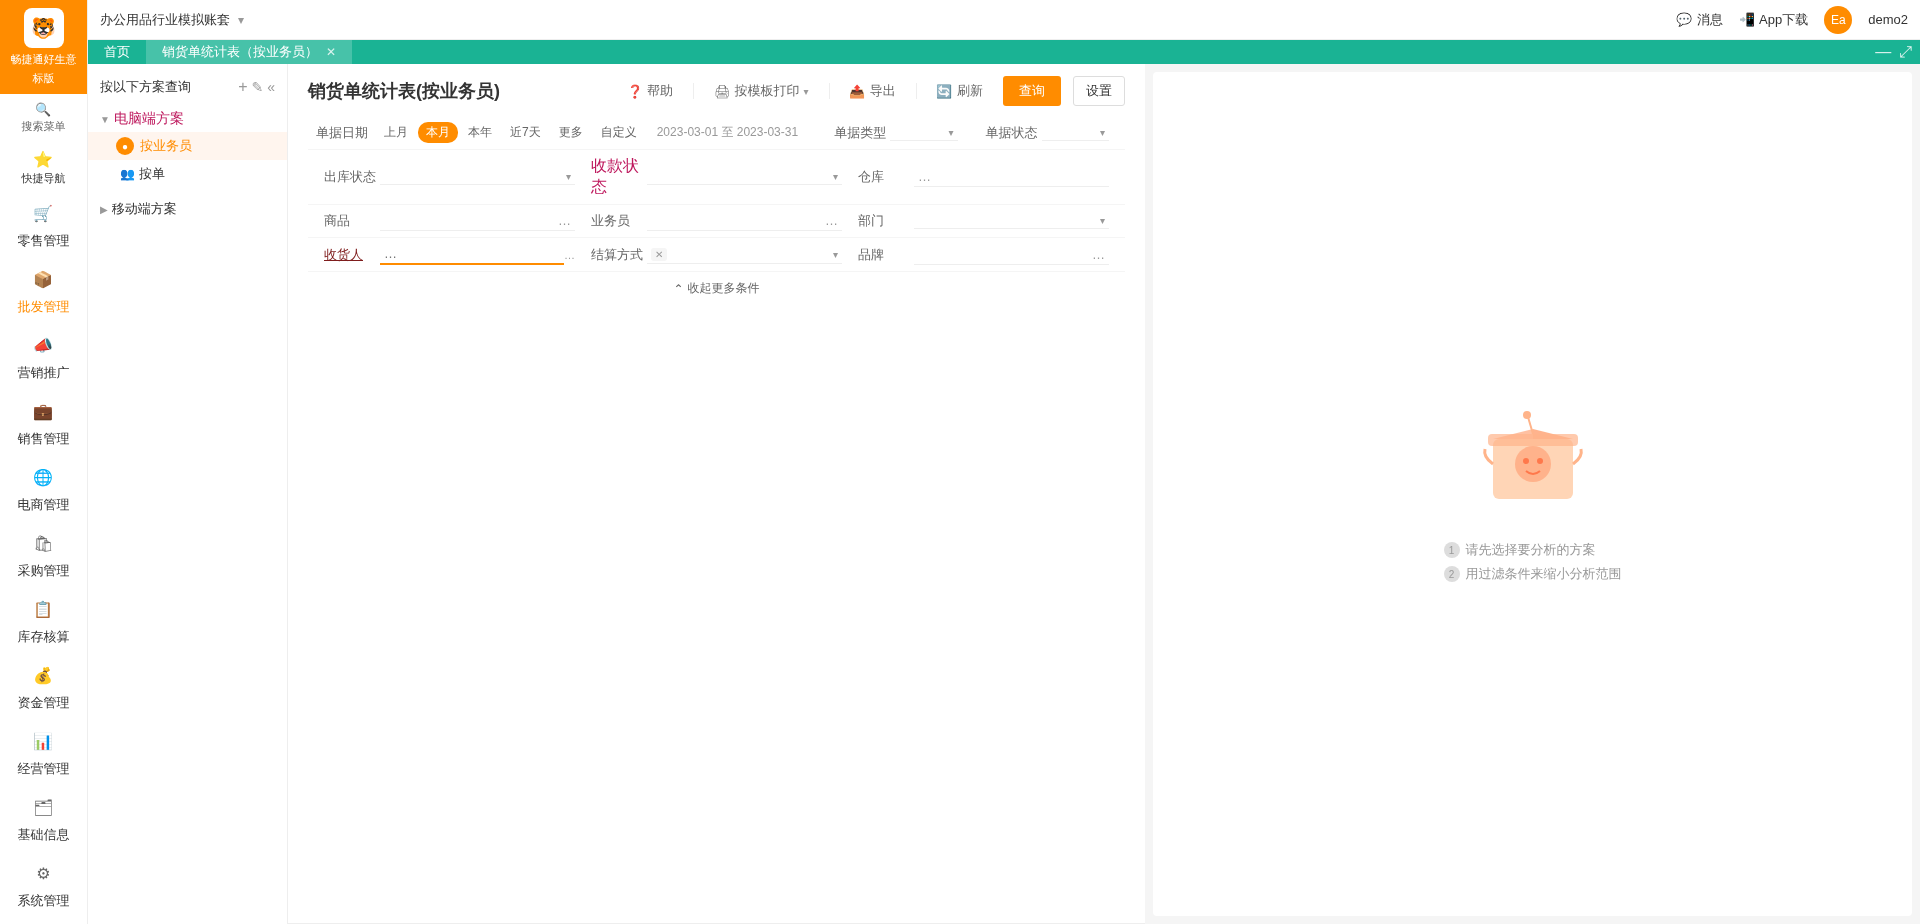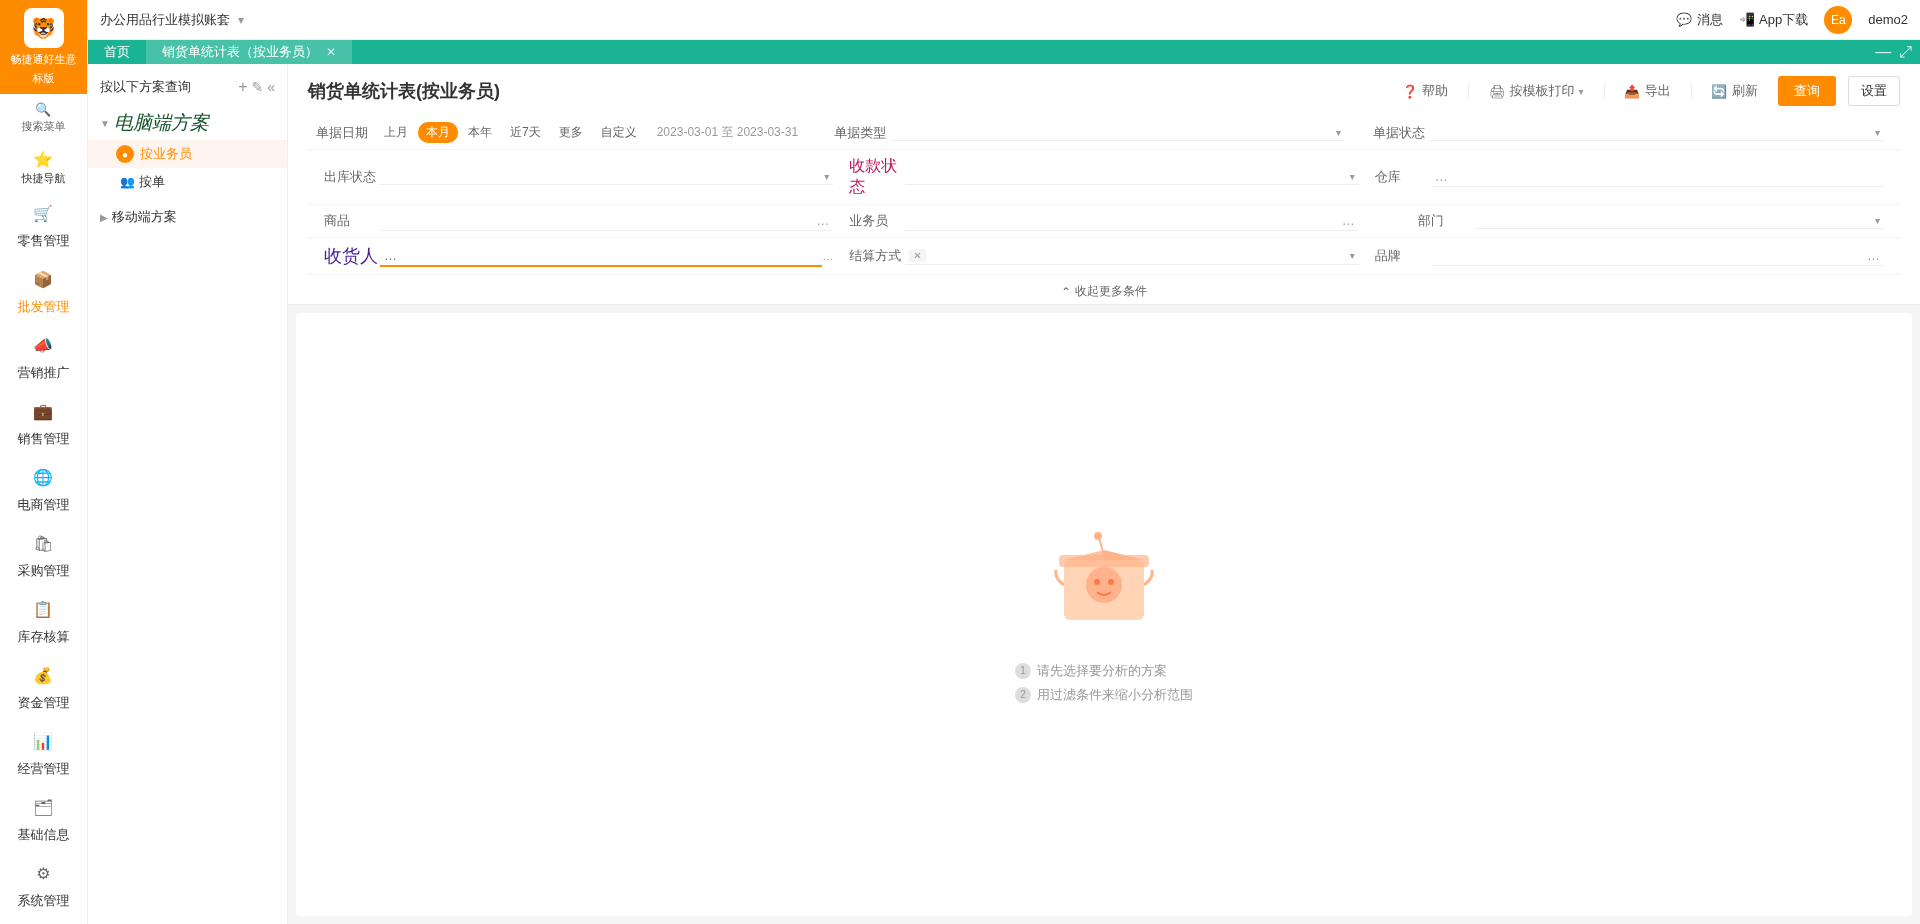--- a/index.html
+++ b/index.html
@@ -47,35 +47,35 @@
 
     
     .scheme-panel { width: 200px; background: #fff; border-right: 1px solid #eee; padding: 8px 0; flex-shrink: 0; overflow-y: auto; }
     .scheme-panel-header { display: flex; align-items: center; padding: 6px 12px; justify-content: space-between; }
     .scheme-panel-title { font-size: 13px; color: #333; font-weight: 500; }
     .scheme-panel-actions { display: flex; align-items: center; gap: 4px; }
     .scheme-panel-actions span { font-size: 14px; color: #999; cursor: pointer; }
     .scheme-group { padding: 4px 0; }
     .scheme-group-header { display: flex; align-items: center; padding: 4px 12px; cursor: pointer; }
     .scheme-group-header .arrow { font-size: 10px; color: #999; margin-right: 4px; }
-    .scheme-group-header .group-name { font-size: 19px; color: #14532d; font-style: italic; }
+    .scheme-group-header .group-name { font-size: 14px; color: #be185d; }
     .scheme-sub-item { display: flex; align-items: center; padding: 5px 12px 5px 28px; cursor: pointer; }
     .scheme-sub-item.active { background: #fff5ee; }
     .scheme-sub-item .item-icon { width: 18px; height: 18px; border-radius: 50%; background: #ff8c00; display: flex; align-items: center; justify-content: center; color: #fff; font-size: 10px; margin-right: 6px; flex-shrink: 0; }
     .scheme-sub-item .item-label { font-size: 13px; color: #ff8c00; }
     .scheme-sub-item2 { display: flex; align-items: center; padding: 5px 12px 5px 32px; cursor: pointer; }
     .scheme-sub-item2 .item-icon2 { font-size: 12px; color: #999; margin-right: 4px; }
     .scheme-sub-item2 .item-label2 { font-size: 13px; color: #333; }
     .scheme-mobile-group { padding: 4px 0; }
     .scheme-mobile-header { display: flex; align-items: center; padding: 4px 12px; cursor: pointer; }
     .scheme-mobile-header .arrow { font-size: 10px; color: #999; margin-right: 4px; }
     .scheme-mobile-header .group-name { font-size: 13px; color: #333; }
 
     
-    .content-area { flex: 1; display: flex; flex-direction: column; overflow: hidden; }
+    .content-area { flex: 1; display: flex; flex-direction: row; overflow: hidden; }
 
     
     .page-header { background: #fff; padding: 12px 20px 0 20px; border-bottom: 1px solid #eee; }
     .page-title-row { display: flex; align-items: center; justify-content: space-between; margin-bottom: 10px; }
     .page-title { font-size: 18px; font-weight: 600; color: #333; }
     .page-actions { display: flex; align-items: center; gap: 12px; }
     .action-btn { display: flex; align-items: center; gap: 4px; font-size: 13px; color: #666; cursor: pointer; padding: 4px 8px; border-radius: 3px; }
     .action-btn-primary { background: #ff8c00; color: #fff; border: none; padding: 6px 16px; border-radius: 3px; font-size: 13px; cursor: pointer; }
     .action-btn-secondary { border: 1px solid #ddd; color: #333; padding: 5px 12px; border-radius: 3px; font-size: 13px; cursor: pointer; background: #fff; }
     .divider-v { width: 1px; height: 16px; background: #eee; }
@@ -330,32 +330,32 @@
               <div style="flex:1;display:flex;align-items:center;justify-content:flex-end;border-bottom:1px solid #eee;padding:2px 4px;cursor:pointer;">
                 <span style="font-size:13px;color:#999;">…</span>
               </div>
             </div>
             <div style="display:flex;align-items:center;padding:0 8px;">
               <span style="font-size:13px;color:#666;width:56px;flex-shrink:0;">业务员</span>
               <div style="flex:1;display:flex;align-items:center;justify-content:flex-end;border-bottom:1px solid #eee;padding:2px 4px;cursor:pointer;">
                 <span style="font-size:13px;color:#999;">…</span>
               </div>
             </div>
-            <div style="display:flex;align-items:center;padding:0 8px;margin-left:43px;">
+            <div style="display:flex;align-items:center;padding:0 8px;">
               <span style="font-size:13px;color:#666;width:56px;flex-shrink:0;">部门</span>
               <div style="flex:1;display:flex;align-items:center;justify-content:space-between;border-bottom:1px solid #eee;padding:2px 4px;cursor:pointer;">
                 <span style="font-size:13px;color:#ccc;"></span>
                 <span style="font-size:10px;color:#999;">▾</span>
               </div>
             </div>
           </div>
 
           <div style="display:grid; grid-template-columns:1fr 1fr 1fr; gap:0; align-items:center; padding:6px 8px; border-bottom:1px solid #f5f5f5;">
             <div style="display:flex;align-items:center;padding:0 8px;">
-              <span style="font-size:18px;color:#4c1d95;width:56px;flex-shrink:0;">收货人</span>
+              <span style="font-size:13px;color:#7f1d1d;width:56px;flex-shrink:0;text-decoration:underline;">收货人</span>
               <input type="text" style="flex: 1 1 0%; border-top: none; border-right: none; border-left: none; border-image: initial; border-bottom: 2px solid rgb(255, 140, 0); padding: 2px 4px; font-size: 13px; outline: none; background: transparent;" placeholder="…">
               <span style="font-size:11px;color:#999;cursor:pointer;">…</span>
             </div>
             <div style="display:flex;align-items:center;padding:0 8px;">
               <span style="font-size:13px;color:#666;width:56px;flex-shrink:0;">结算方式</span>
               <div style="flex:1;display:flex;align-items:center;justify-content:space-between;border-bottom:1px solid #eee;padding:2px 4px;">
                 <div style="display:flex;align-items:center;gap:4px;">
                   <div class="filter-tag">
                     <span class="filter-tag-close">✕</span>
                   </div>

